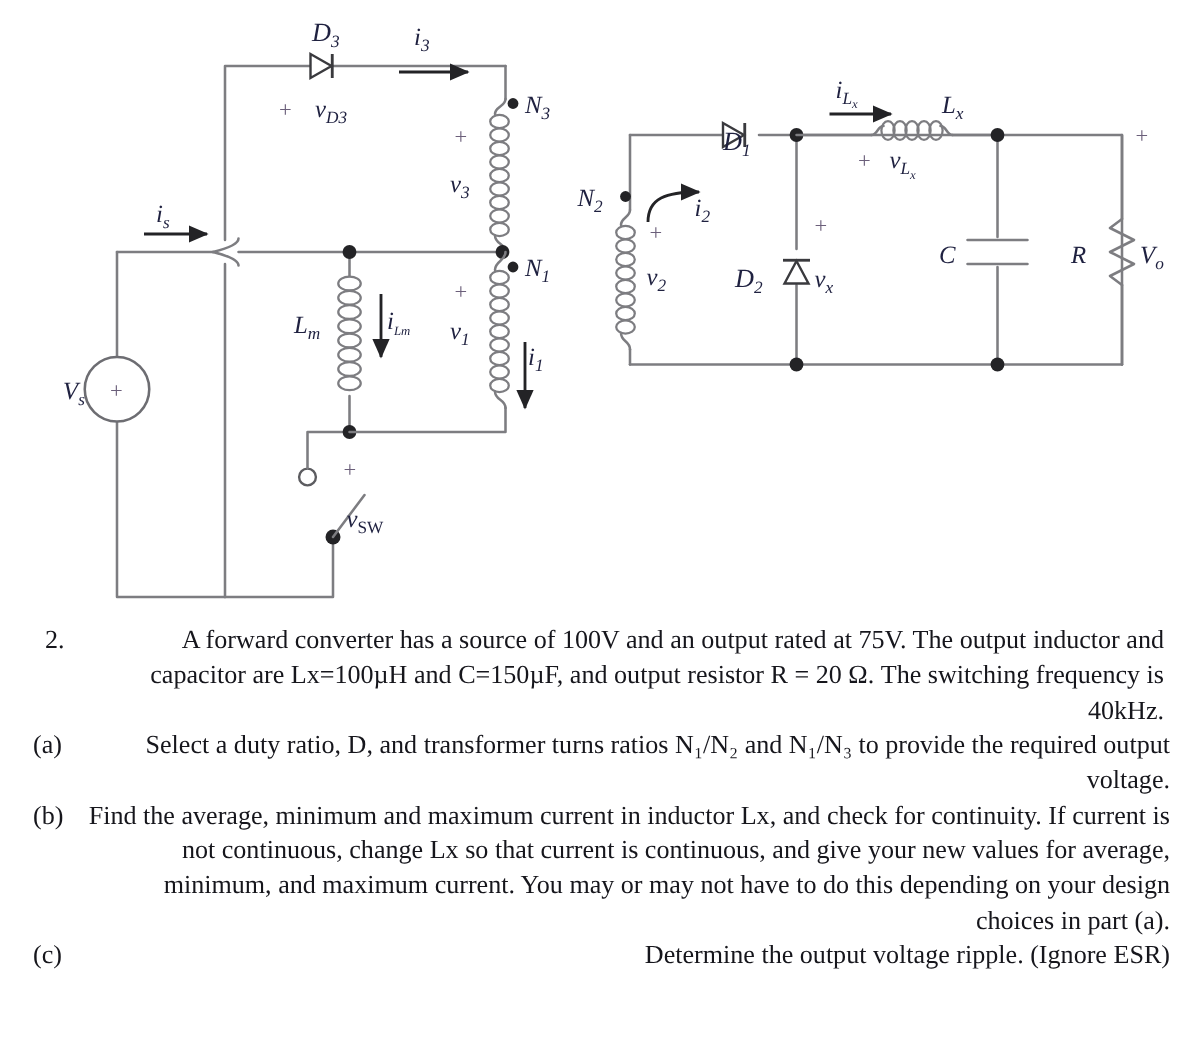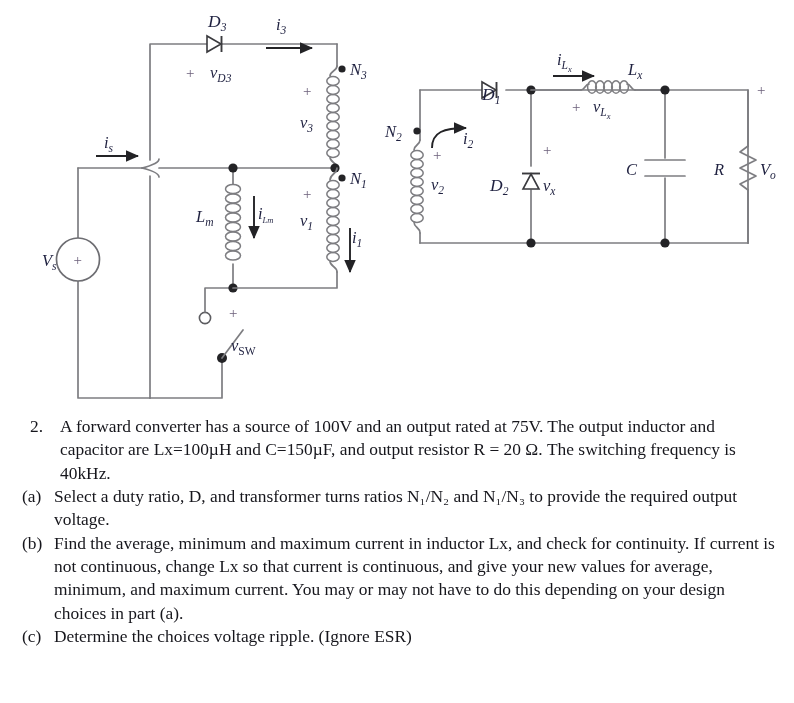--- a/index.html
+++ b/index.html
@@ -110,20 +110,21 @@
     display: flex;
     align-items: flex-start;
   }
   .qmark {
     flex: 0 0 auto;
     text-align: left;
     white-space: pre;
   }
   .qtext {
     flex: 1 1 auto;
+    text-align: right;
   }
   .item-main {
     margin-left: 30px;
     margin-right: 18px;
     margin-bottom: 0px;
   }
   .item-main .qmark {
     width: 30px;
   }
   .item-sub {
@@ -384,15 +385,15 @@
   <div class="qrow item-sub">
     <div class="qmark">(a)</div>
     <div class="qtext">Select a duty ratio, D,  and transformer turns ratios N₁/N₂ and N₁/N₃ to provide the required output voltage.</div>
   </div>
   <div class="qrow item-sub">
     <div class="qmark">(b)</div>
     <div class="qtext">Find the average, minimum and maximum current in inductor Lx, and check for continuity.  If current is not continuous, change Lx so that current is continuous, and give your new values for average, minimum, and maximum current.  You may or may not have to do this depending on your design choices in part (a).</div>
   </div>
   <div class="qrow item-sub">
     <div class="qmark">(c)</div>
-    <div class="qtext">Determine the choices voltage ripple. (Ignore ESR)</div>
+    <div class="qtext">Determine the output voltage ripple. (Ignore ESR)</div>
   </div>
 </div>
 
 </body></html>

